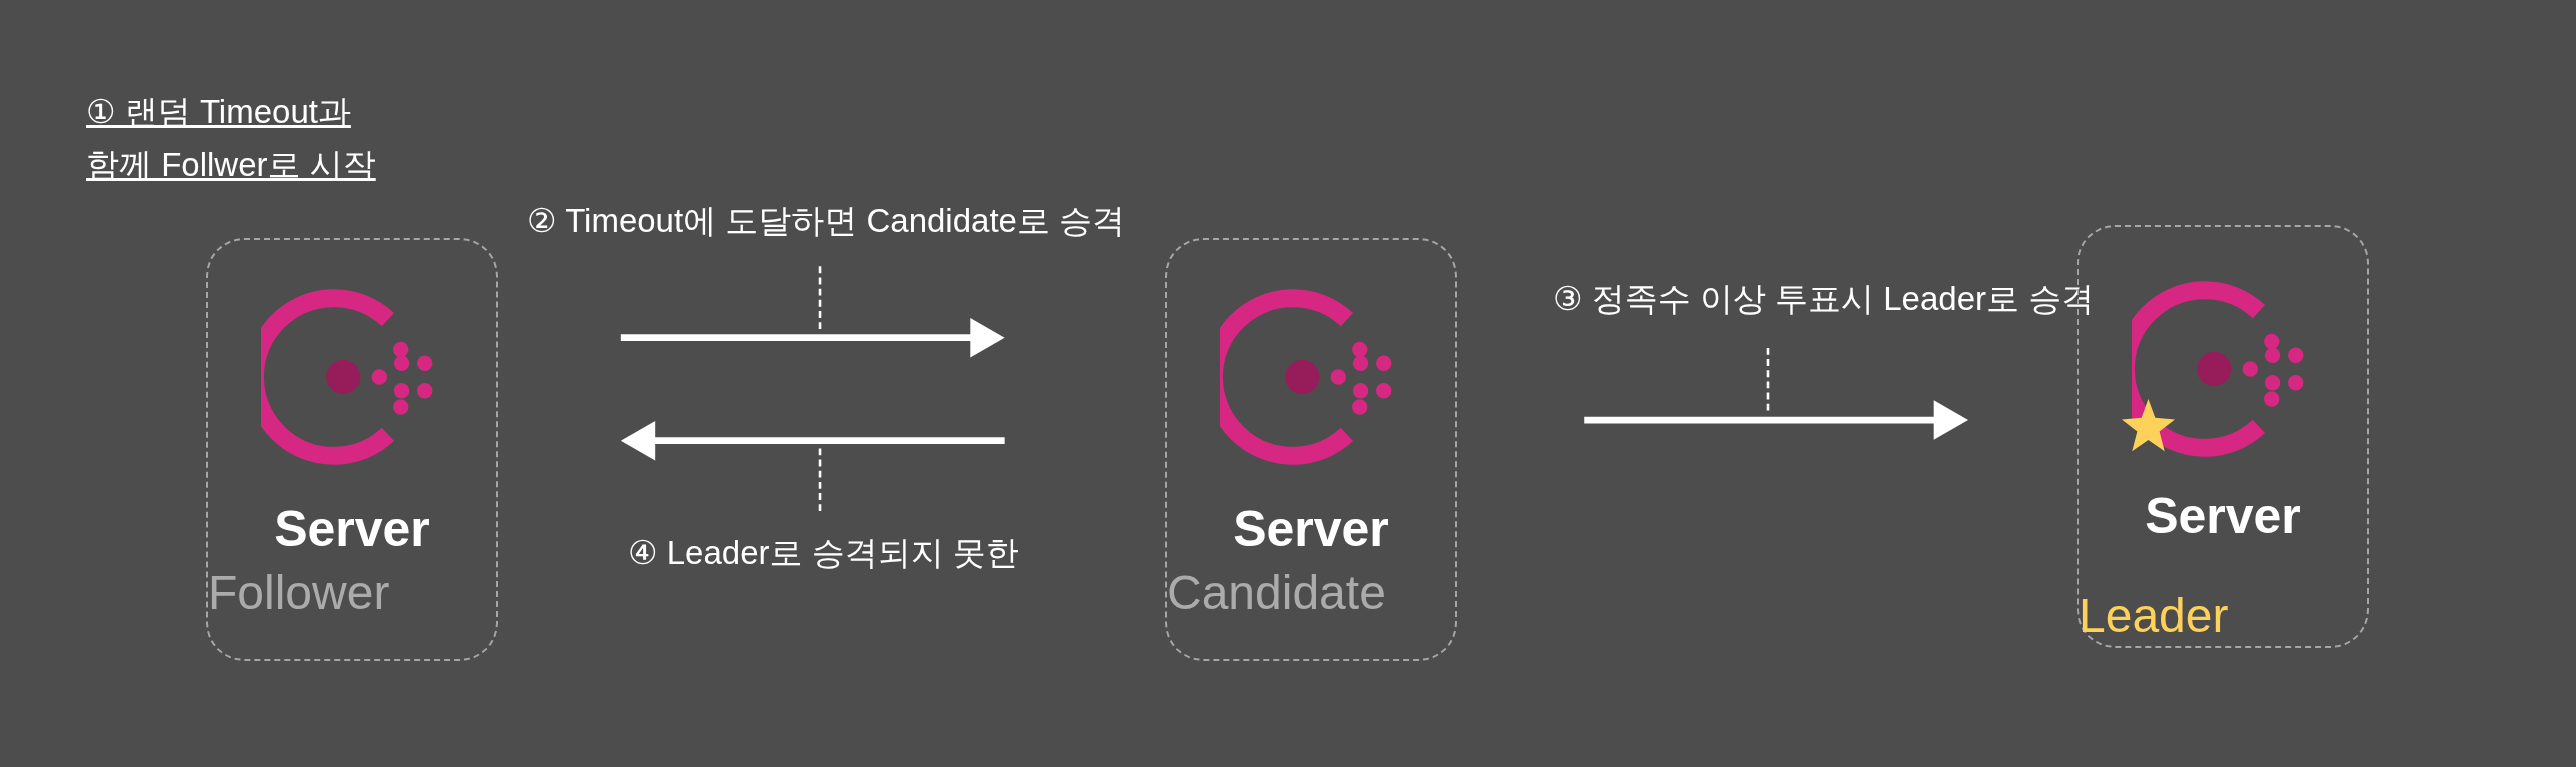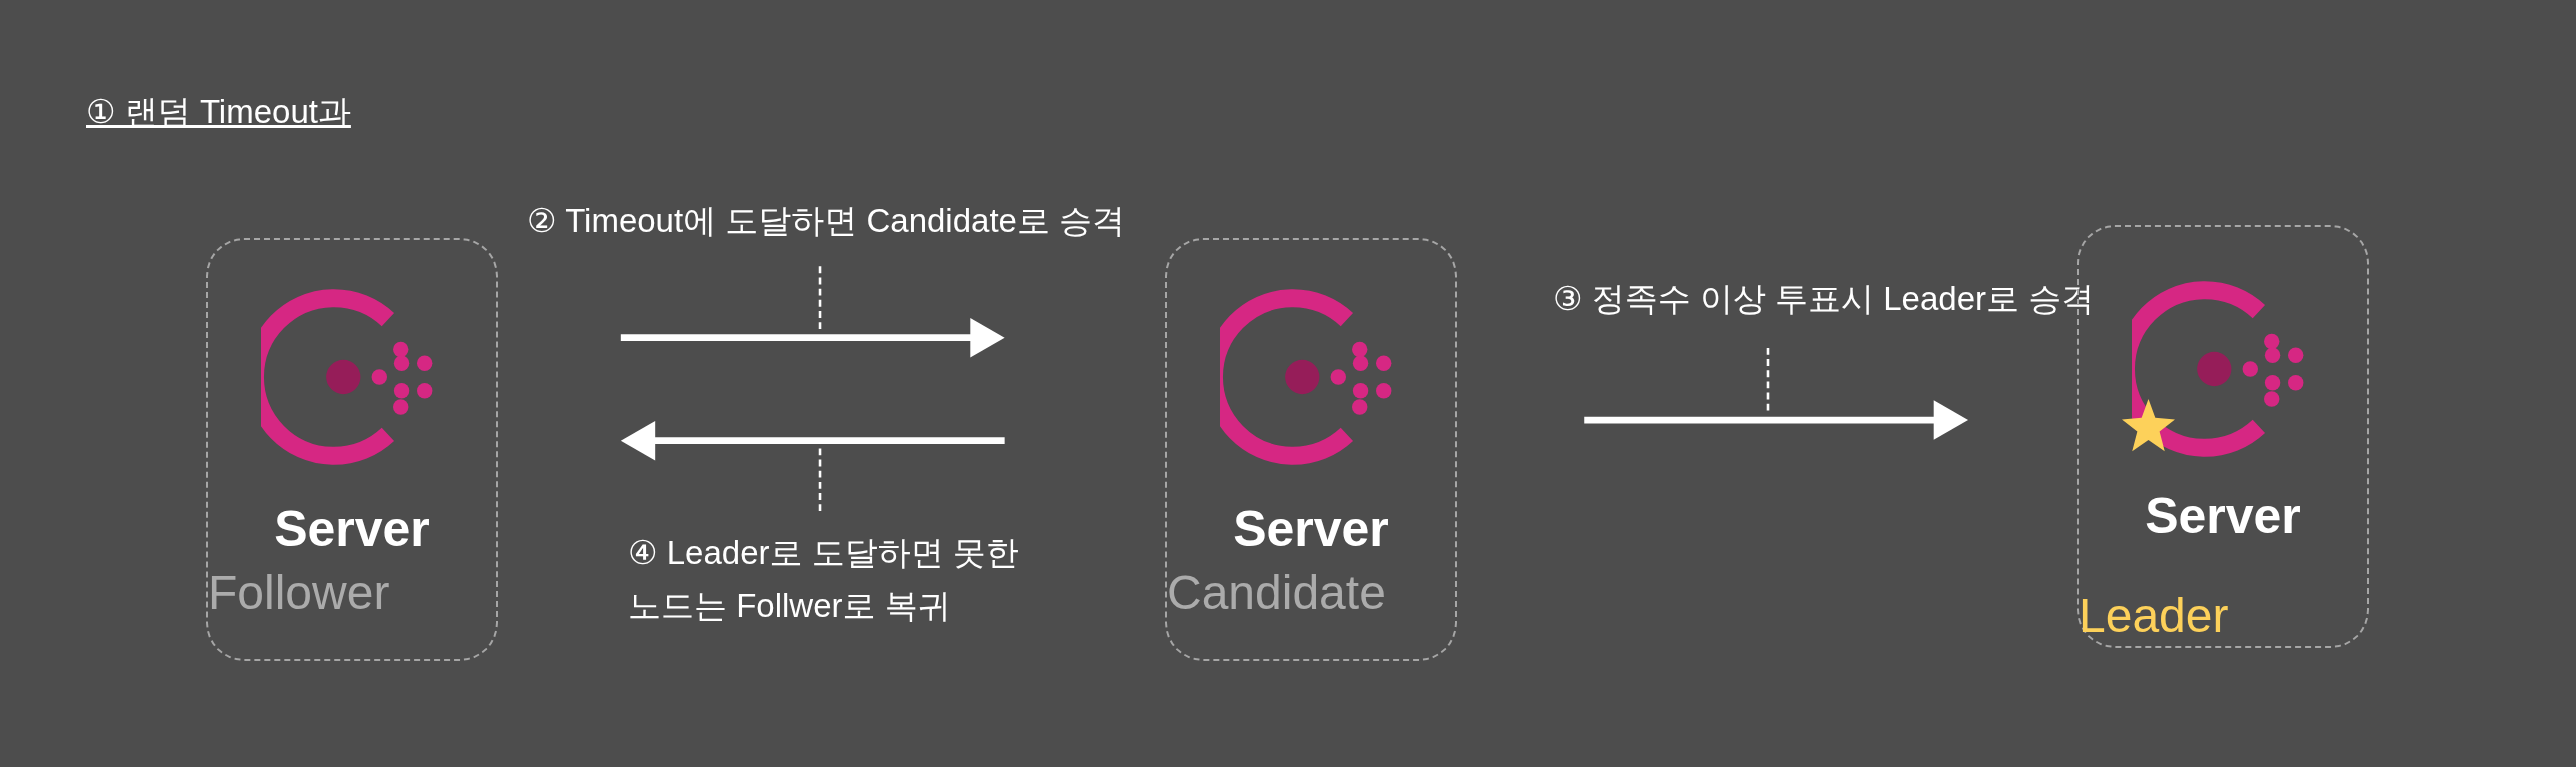--- a/index.html
+++ b/index.html
@@ -44,33 +44,33 @@
     color: #ababab;
   }
   .role-sub.leader { color: #fdd15a; margin-top: 36px; }
   .diagram-svg { position: absolute; left: 0; top: 0; }
 </style>
 </head>
 <body>
 
 <div class="caption" style="left:86px; top:85px;text-decoration:underline;">
   <div>① 랜덤 Timeout과</div>
+  <div>함께 Follwer로 시작</div>
 </div>
 
 <div class="caption" style="left:527px; top:194px;">
   <div>② Timeout에 도달하면 Candidate로 승격</div>
 </div>
 
 <div class="caption" style="left:1513px; top:272px;margin-left:40px;">
   <div>③ 정족수 이상 투표시 Leader로 승격</div>
 </div>
 
 <div class="caption" style="left:628px; top:526px;">
-  <div>④ Leader로 도달하면 못한</div>
-  <div>노드는 Follwer로 복귀</div>
+  <div>④ Leader로 승격되지 못한</div>
 </div>
 
 <svg class="diagram-svg" width="2576" height="768" viewBox="0 0 3000 894">
 
   <g>
     <line x1="723" y1="393" x2="1135" y2="393" stroke="#ffffff" stroke-width="8"></line>
     <polygon points="1130,370 1170,393 1130,416" fill="#ffffff"></polygon>
     <line x1="955" y1="310" x2="955" y2="385" stroke="#ffffff" stroke-width="3" stroke-dasharray="8,5"></line>
   </g>
 

